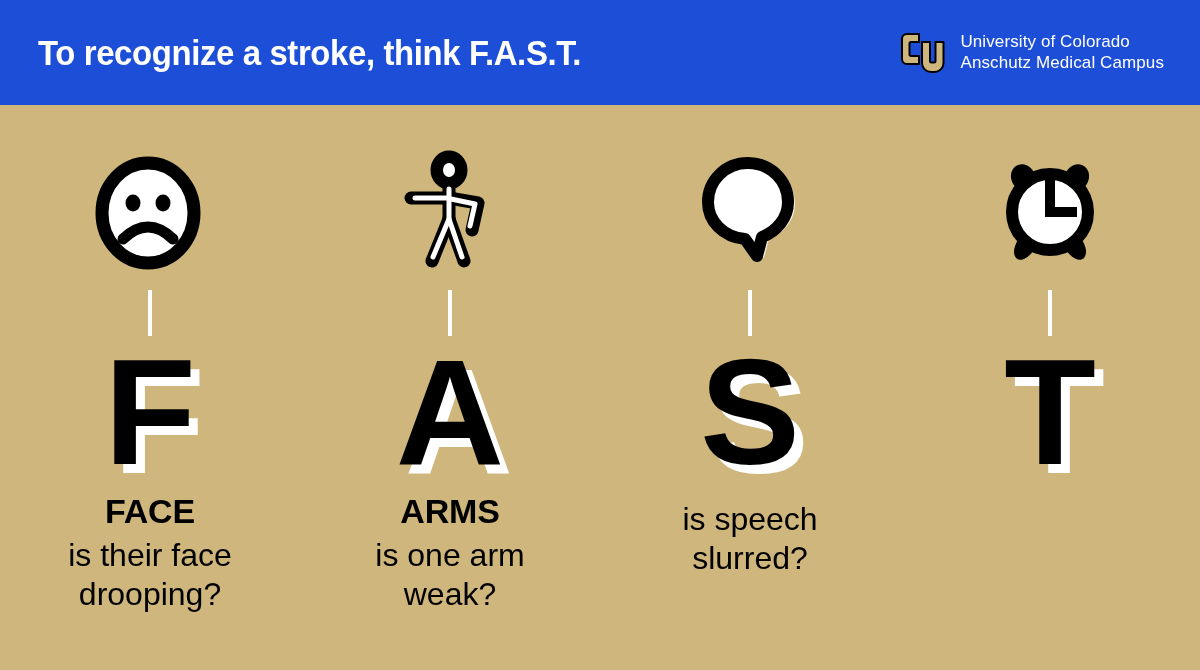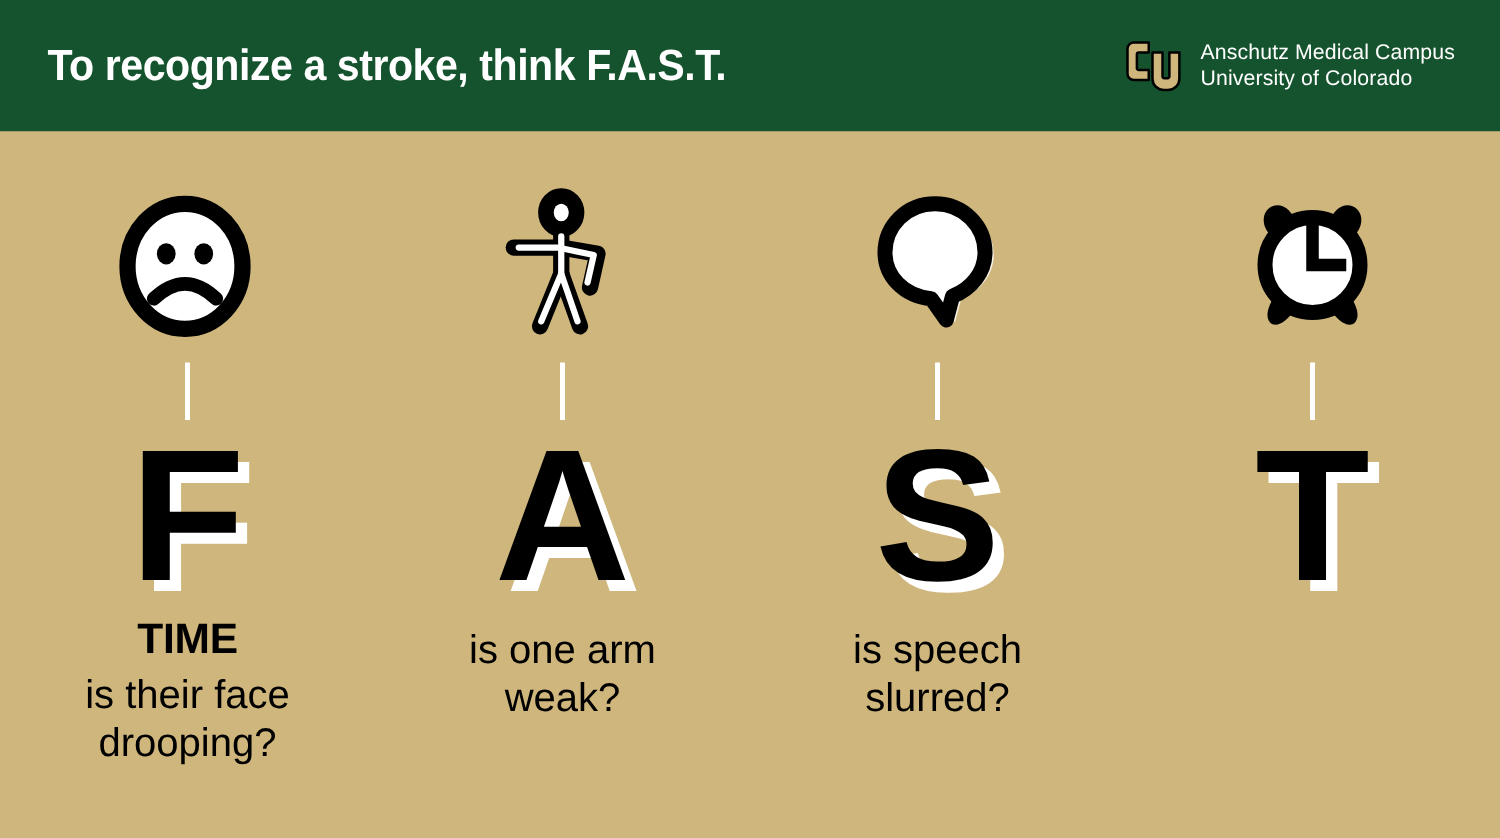--- a/index.html
+++ b/index.html
@@ -23,21 +23,21 @@
     overflow: hidden;
   }
 
   
   .header {
     position: absolute;
     left: 0;
     top: 0;
     width: 1200px;
     height: 105px;
-    background: #14532d;
+    background: #1d4ed8;
     display: flex;
     align-items: center;
     justify-content: space-between;
   }
   .header-title {
     color: #ffffff;
     font-family: "Liberation Sans", sans-serif;
     font-size: 35px;
     font-weight: bold;
     letter-spacing: -0.4px;
@@ -161,22 +161,22 @@
     <div class="logo">
       <span>
         <svg class="logo-mark" viewBox="0 0 48 44" aria-hidden="true">
 
           <path d="M19 3 H7 a5 5 0 0 0 -5 5 V28 a5 5 0 0 0 5 5 H19 V25 H11 a1.5 1.5 0 0 1 -1.5 -1.5 V12.5 A1.5 1.5 0 0 1 11 11 H19 Z" fill="#cfb67c" stroke="#000000" stroke-width="2" stroke-linejoin="round"></path>
 
           <path d="M22 11 H30 V30 a1.5 1.5 0 0 0 1.5 1.5 H34 A1.5 1.5 0 0 0 35.5 30 V11 H43.5 V32 a9 9 0 0 1 -9 9 H31 a9 9 0 0 1 -9 -9 Z" fill="#cfb67c" stroke="#000000" stroke-width="2" stroke-linejoin="round"></path>
         </svg>
       </span>
       <div class="logo-text">
+        <div class="logo-line">University of Colorado</div>
         <div class="logo-line">Anschutz Medical Campus</div>
-        <div class="logo-line">University of Colorado</div>
       </div>
     </div>
   </div>
 
   <div class="columns">
 
     <div class="col">
       <div class="icon-box">
         <svg width="112" height="112" viewBox="0 0 112 112" aria-hidden="true">
           <ellipse cx="60" cy="58" rx="46" ry="50" fill="#ffffff" opacity="0.85"></ellipse>
@@ -184,21 +184,21 @@
           <ellipse cx="39" cy="46" rx="7.5" ry="8.5" fill="#000000"></ellipse>
           <ellipse cx="69" cy="46" rx="7.5" ry="8.5" fill="#000000"></ellipse>
           <path d="M29 82 Q54 58 79 82" fill="none" stroke="#000000" stroke-width="11" stroke-linecap="round"></path>
         </svg>
       </div>
       <div class="connector"></div>
       <div class="big-letter">
         <span class="glyph">F</span>
       </div>
       <div class="caption">
-        <div class="caption-title">TIME</div>
+        <div class="caption-title">FACE</div>
         <div class="caption-sub">is their face
 drooping?</div>
       </div>
     </div>
 
     <div class="col">
       <div class="icon-box">
         <svg width="112" height="120" viewBox="0 0 112 120" aria-hidden="true">
           <g fill="none" stroke="#000000" stroke-width="13" stroke-linecap="round" stroke-linejoin="round">
 
@@ -221,20 +221,21 @@
             <path d="M57 46 L81 51 L76 73"></path>
           </g>
           <ellipse cx="55" cy="17" rx="6" ry="7" fill="#ffffff"></ellipse>
         </svg>
       </div>
       <div class="connector"></div>
       <div class="big-letter">
         <span class="glyph">A</span>
       </div>
       <div class="caption">
+        <div class="caption-title">ARMS</div>
         <div class="caption-sub">is one arm
 weak?</div>
       </div>
     </div>
 
     <div class="col">
       <div class="icon-box">
         <svg width="112" height="112" viewBox="0 0 112 112" aria-hidden="true">
           <path d="M61 8 C84 8 101 26 101 47 C101 63 90 76 75 82 L70 101 L58 84 C36 82 21 66 21 47 C21 26 38 8 61 8 Z" fill="#ffffff" opacity="0.8"></path>
           <path d="M54 6 C77 6 94 24 94 45 C94 61 83 74 68 80 L63 99 L51 82 C29 80 14 64 14 45 C14 24 31 6 54 6 Z" fill="#ffffff" stroke="#000000" stroke-width="12" stroke-linejoin="round"></path>

